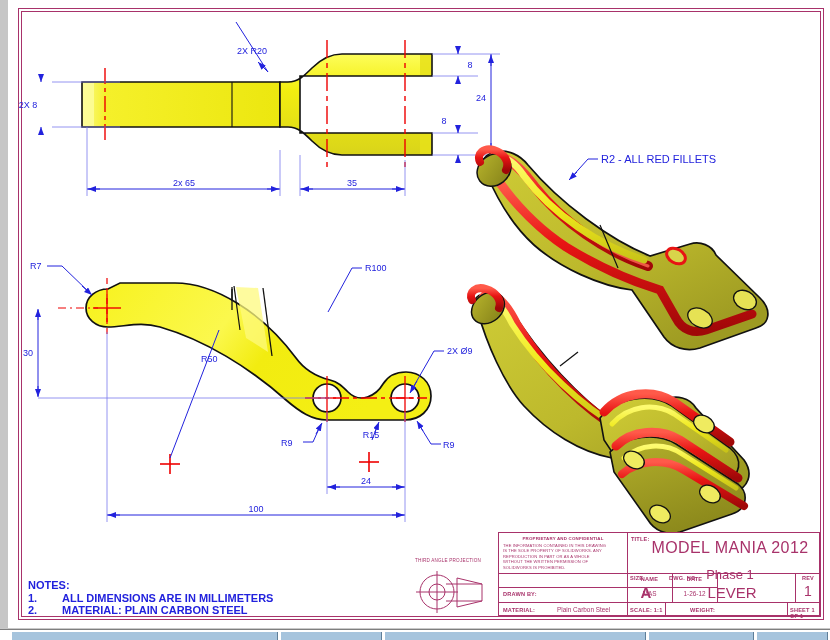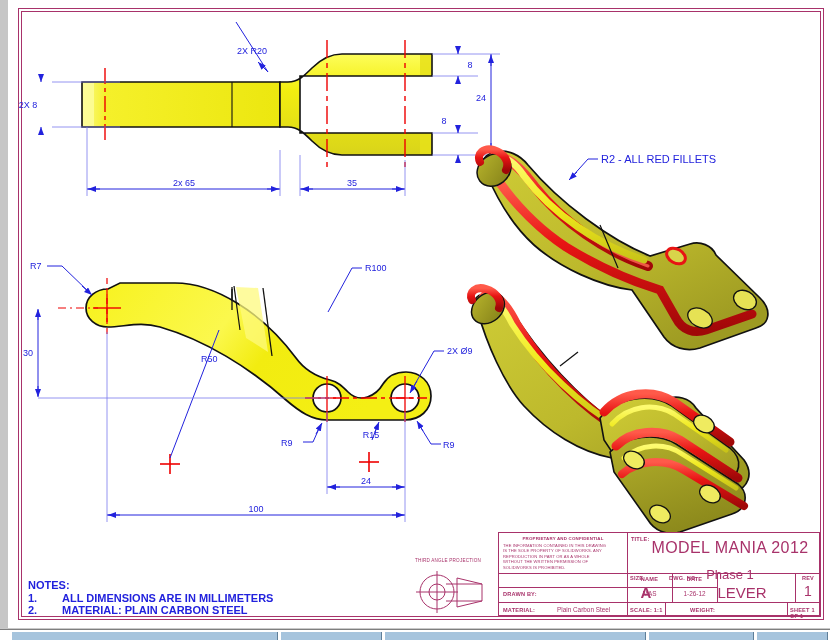--- a/index.html
+++ b/index.html
@@ -448,21 +448,21 @@
     <div class="tbc val-l" style="left:58px;top:73px;">Plain Carbon Steel</div>
 
     <div class="tbc lbl" style="left:132px;top:3px;">TITLE:</div>
     <div class="tbc big-title" style="left:140px;top:6px;width:182px;">MODEL MANIA 2012</div>
     <div class="tbc big-sub" style="left:140px;top:34px;width:182px;">Phase 1</div>
 
     <div class="tbc lbl" style="left:131px;top:42px;">SIZE</div>
     <div class="tbc sizeA" style="left:128px;top:51px;width:38px;">A</div>
 
     <div class="tbc lbl" style="left:170px;top:42px;">DWG.  NO.</div>
-    <div class="tbc dwg" style="left:180px;top:51px;width:126px;">LEVER</div>
+    <div class="tbc dwg" style="left:170px;top:51px;width:126px;">LEVER</div>
 
     <div class="tbc lbl-c" style="left:296px;top:42px;width:26px;">REV</div>
     <div class="tbc rev1" style="left:296px;top:50px;width:26px;">1</div>
 
     <div class="tbc lbl" style="left:131px;top:74px;">SCALE: 1:1</div>
     <div class="tbc lbl" style="left:191px;top:74px;">WEIGHT:</div>
     <div class="tbc lbl" style="left:291px;top:74px;">SHEET 1 OF 1</div>
   </div>
 
   <div class="taskbar">

